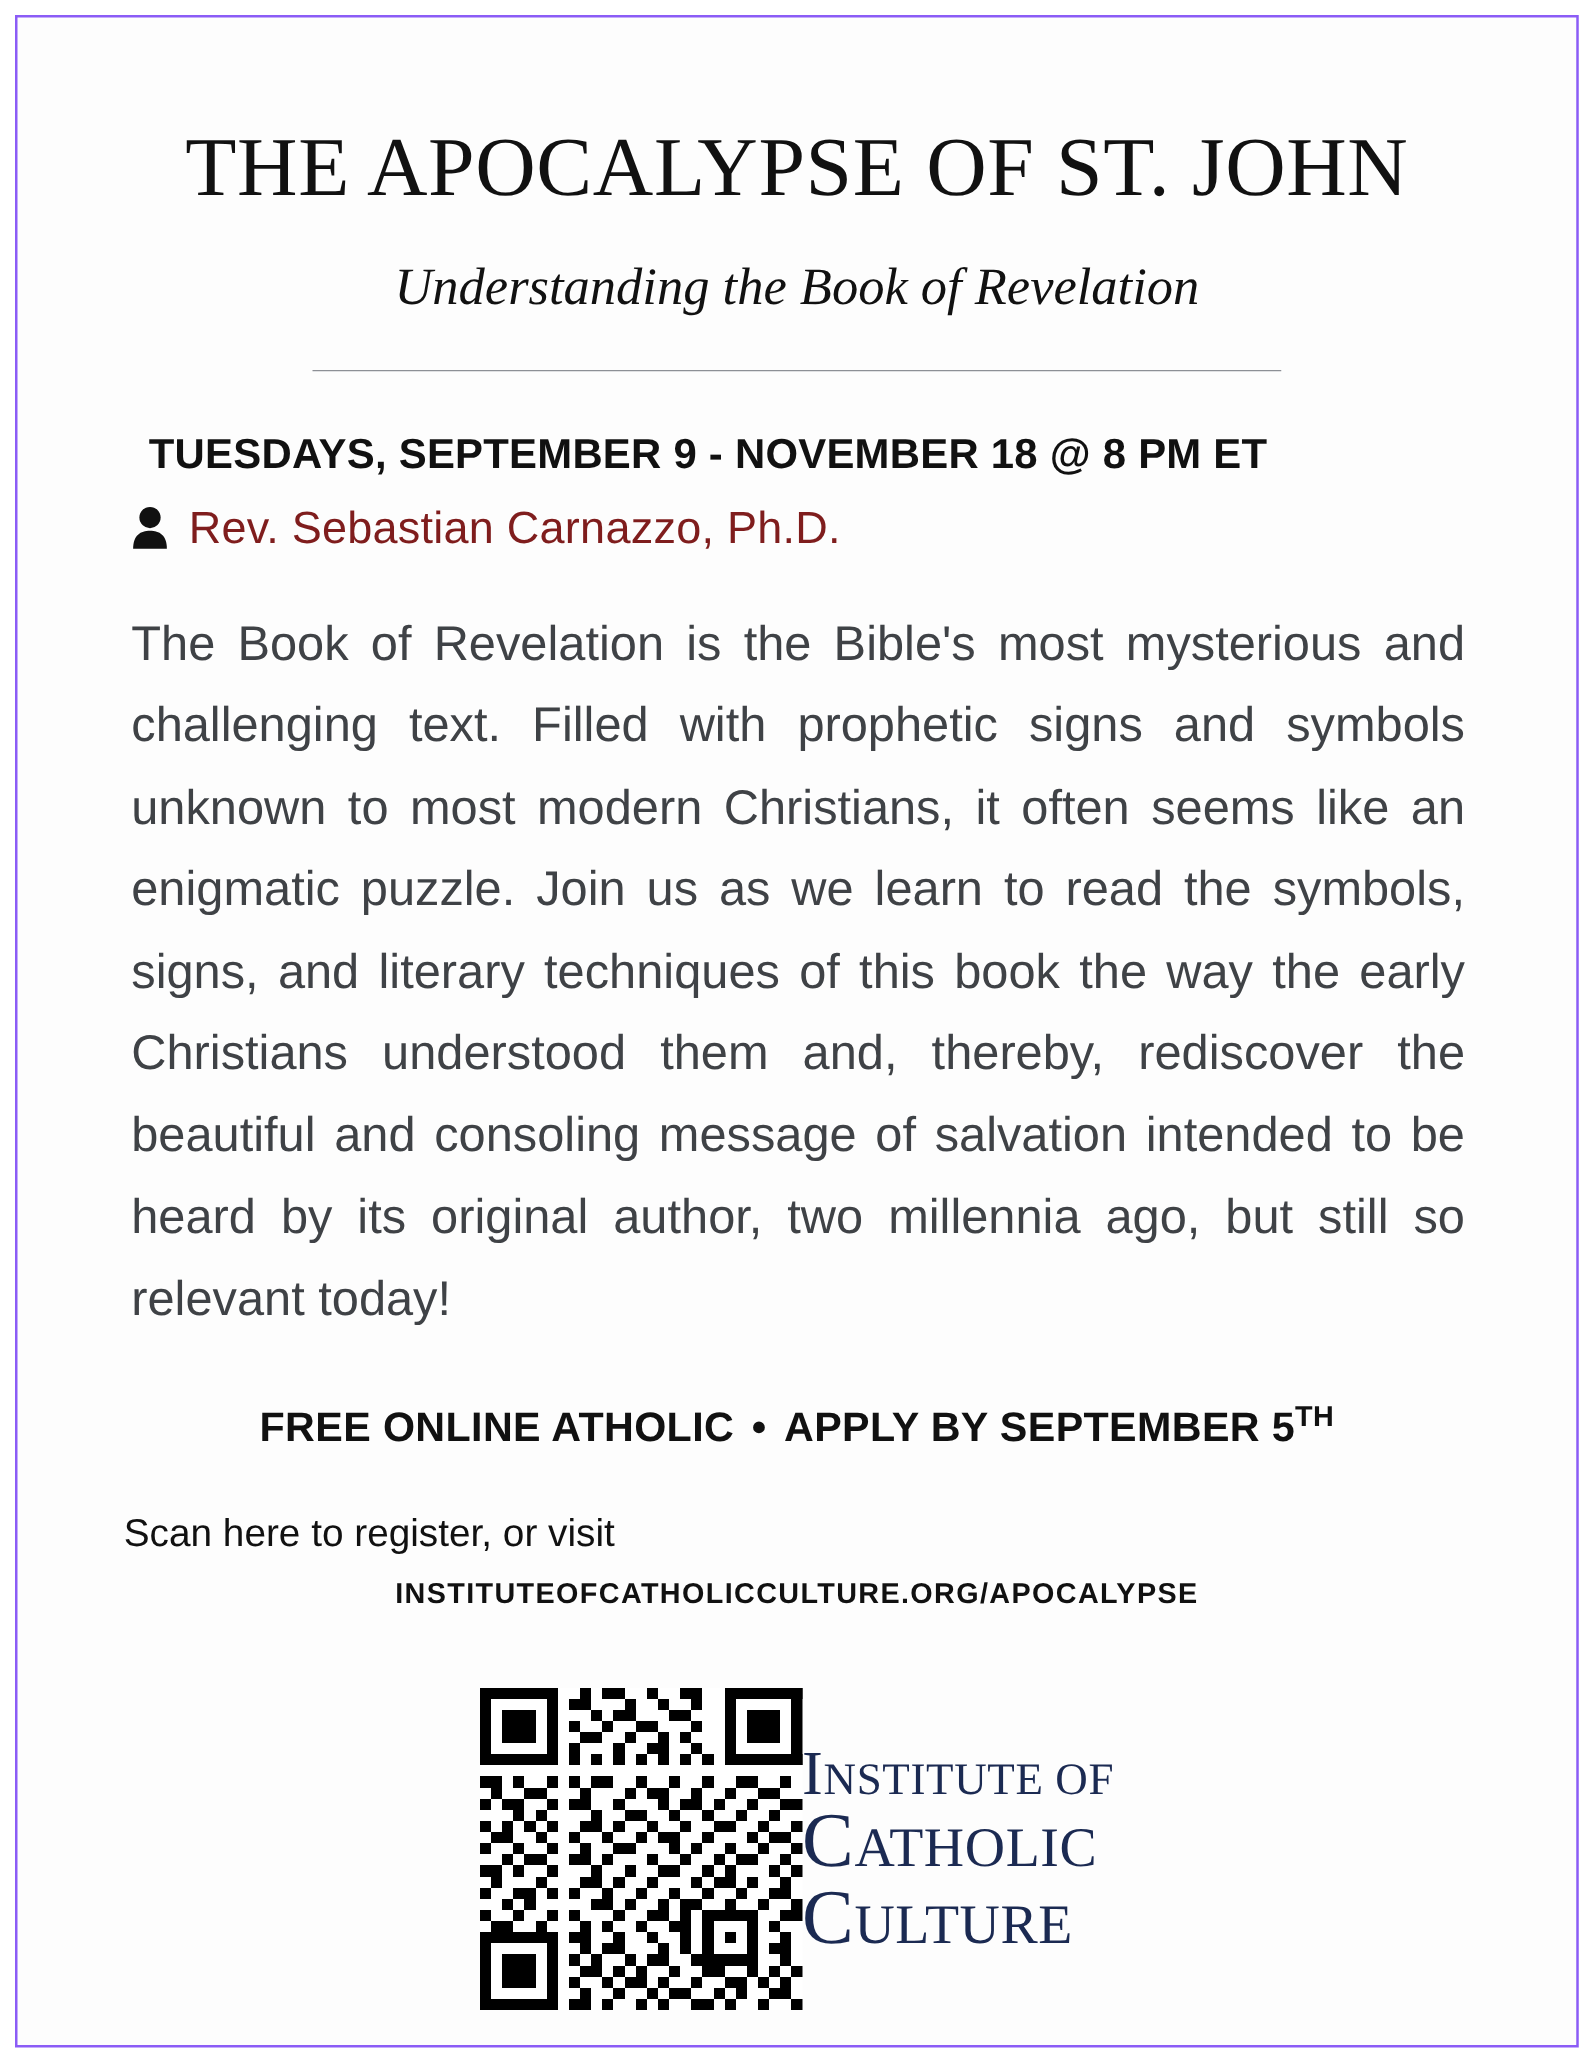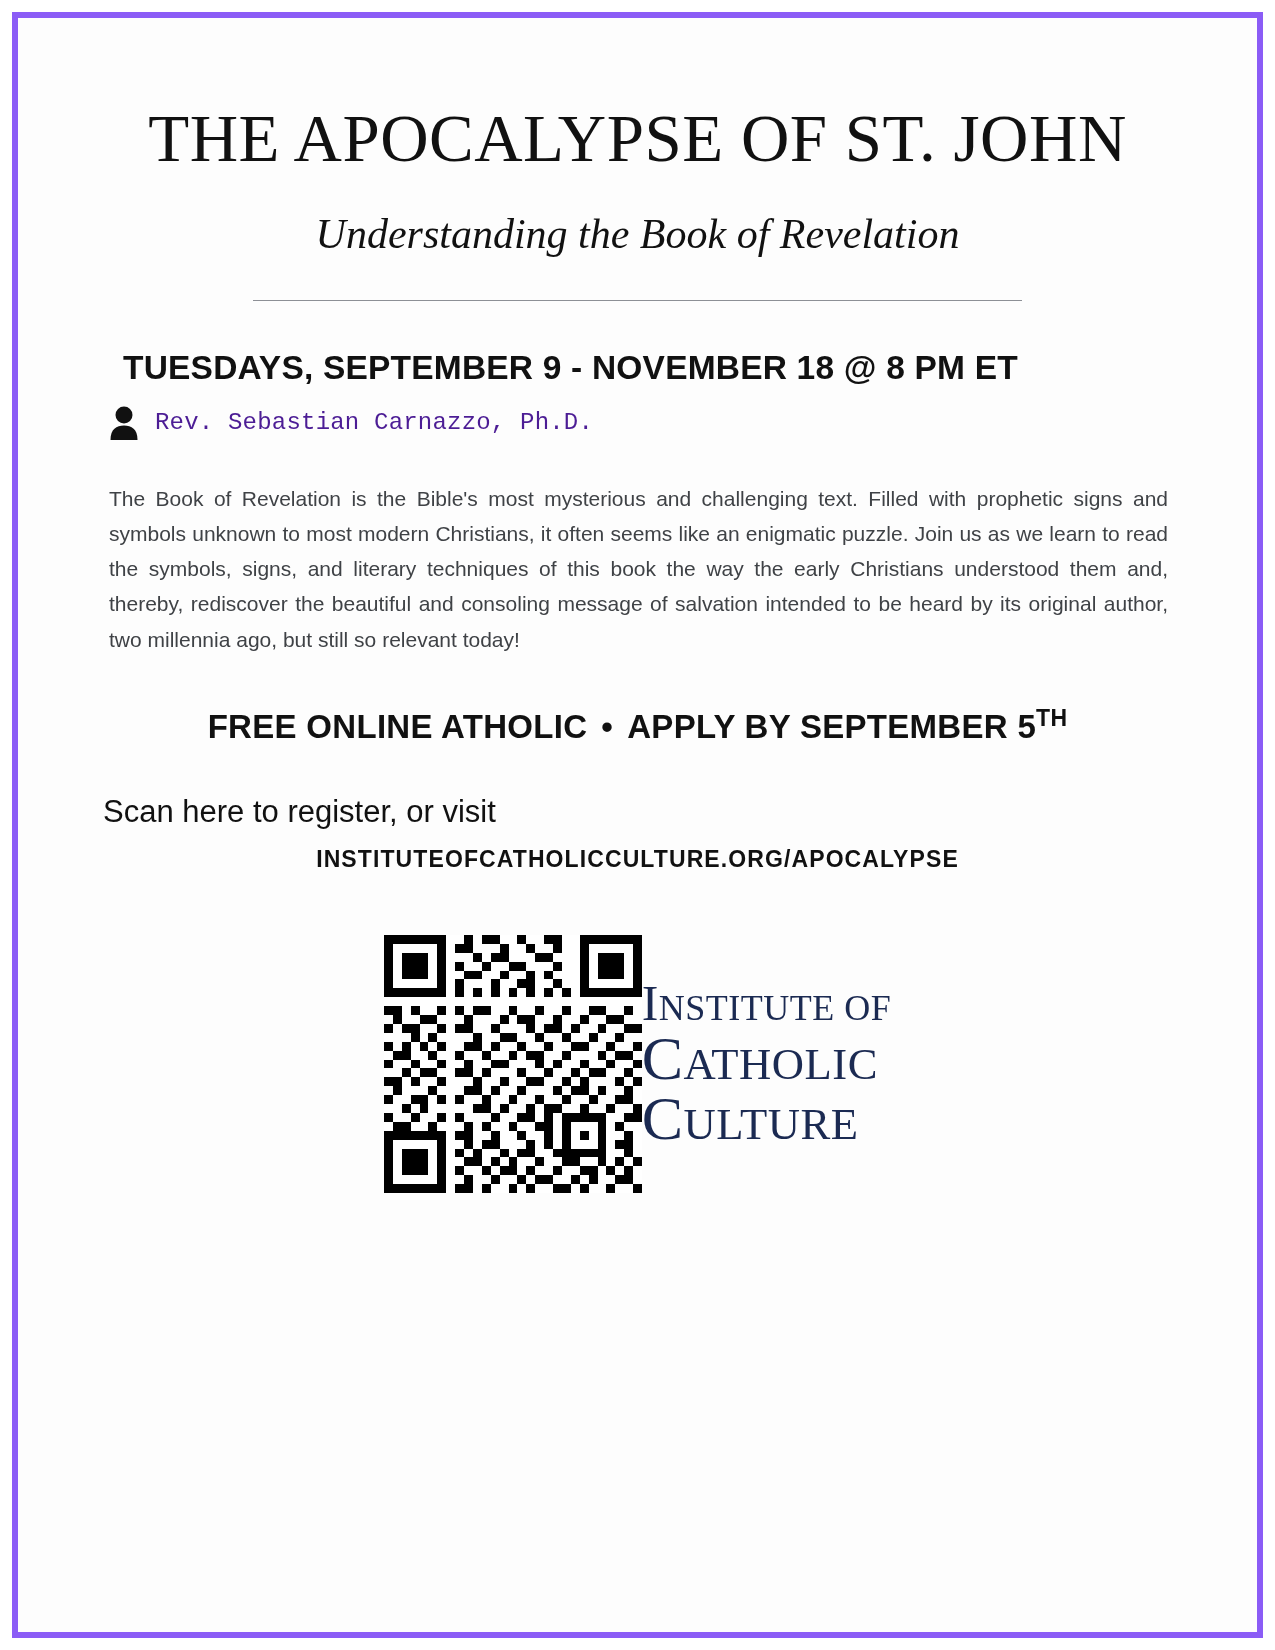--- a/index.html
+++ b/index.html
@@ -14,21 +14,21 @@
     background: #ffffff;
     box-sizing: border-box;
     overflow: hidden;
   }
   .frame {
     position: absolute;
     left: 12px;
     top: 12px;
     right: 12px;
     bottom: 12px;
-    border: 6px solid #8b5cf6;
+    border: 2px solid #8b5cf6;
     box-sizing: border-box;
     background: #fdfdfd;
   }
   .inner {
     position: absolute;
     left: 0;
     top: 0;
     width: 100%;
     height: 100%;
     box-sizing: border-box;
@@ -75,28 +75,28 @@
   }
   .person-icon {
     width: 30px;
     height: 36px;
     margin-right: 16px;
     flex: none;
     position: relative;
     display: block;
   }
   .presenter-name {
-    font-family: Liberation Mono, monospace;
-    font-size: 24px;
-    color: #4c1d95;
+    font-family: Liberation Sans, sans-serif;
+    font-size: 36px;
+    color: #7f1d1d;
     letter-spacing: 0.2px;
   }
   .body-text {
     font-family: "Liberation Sans", sans-serif;
-    font-size: 21px;
+    font-size: 39px;
     line-height: 1.68;
     color: #3f4246;
     text-align: justify;
     margin: 40px 0 0 6px;
     padding-right: 4px;
   }
   .cta {
     font-family: "Liberation Sans", sans-serif;
     font-weight: bold;
     font-size: 33px;

